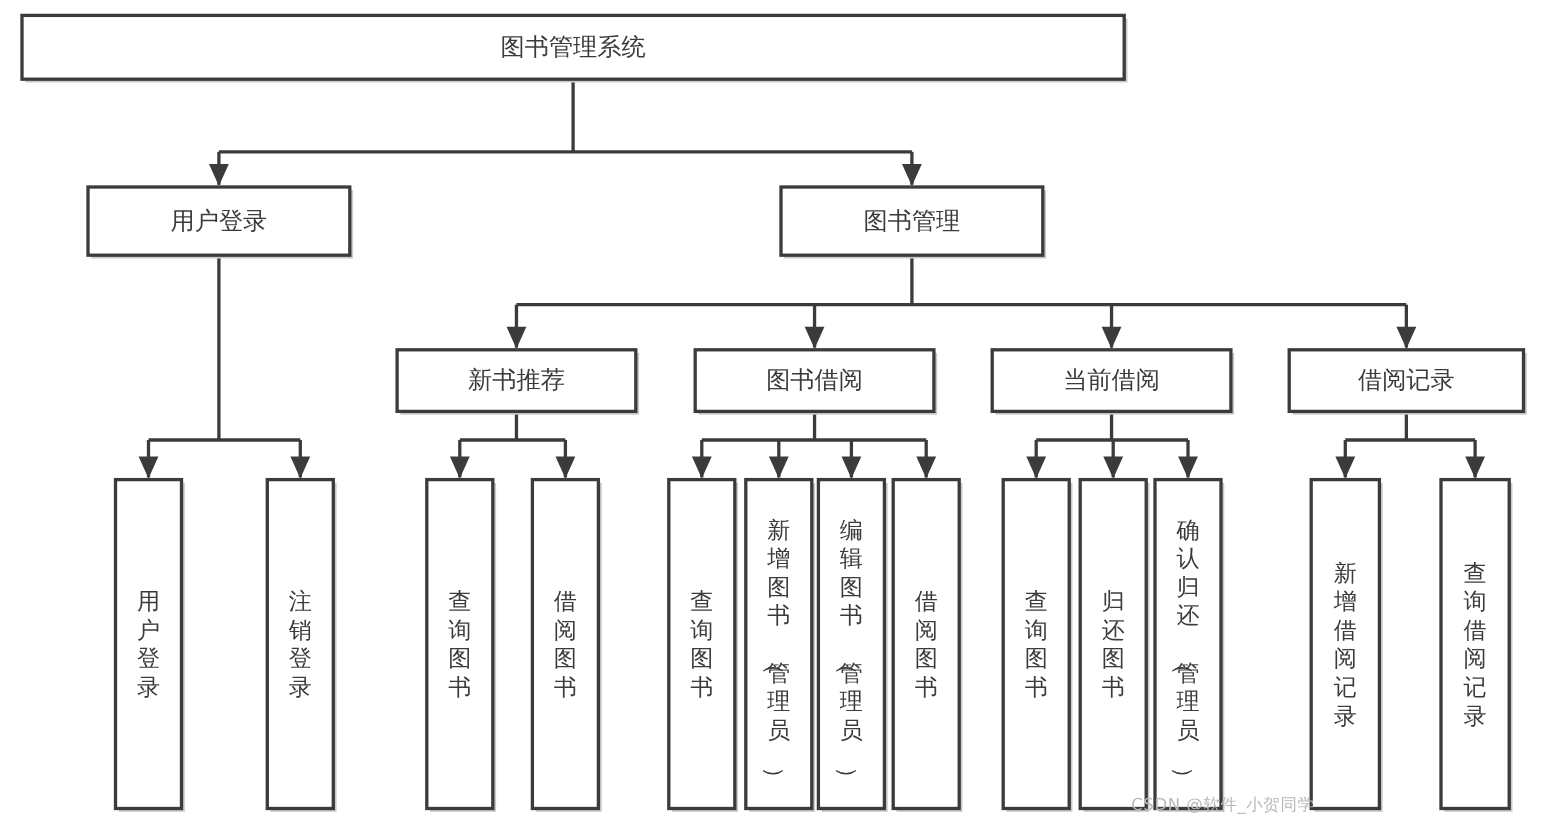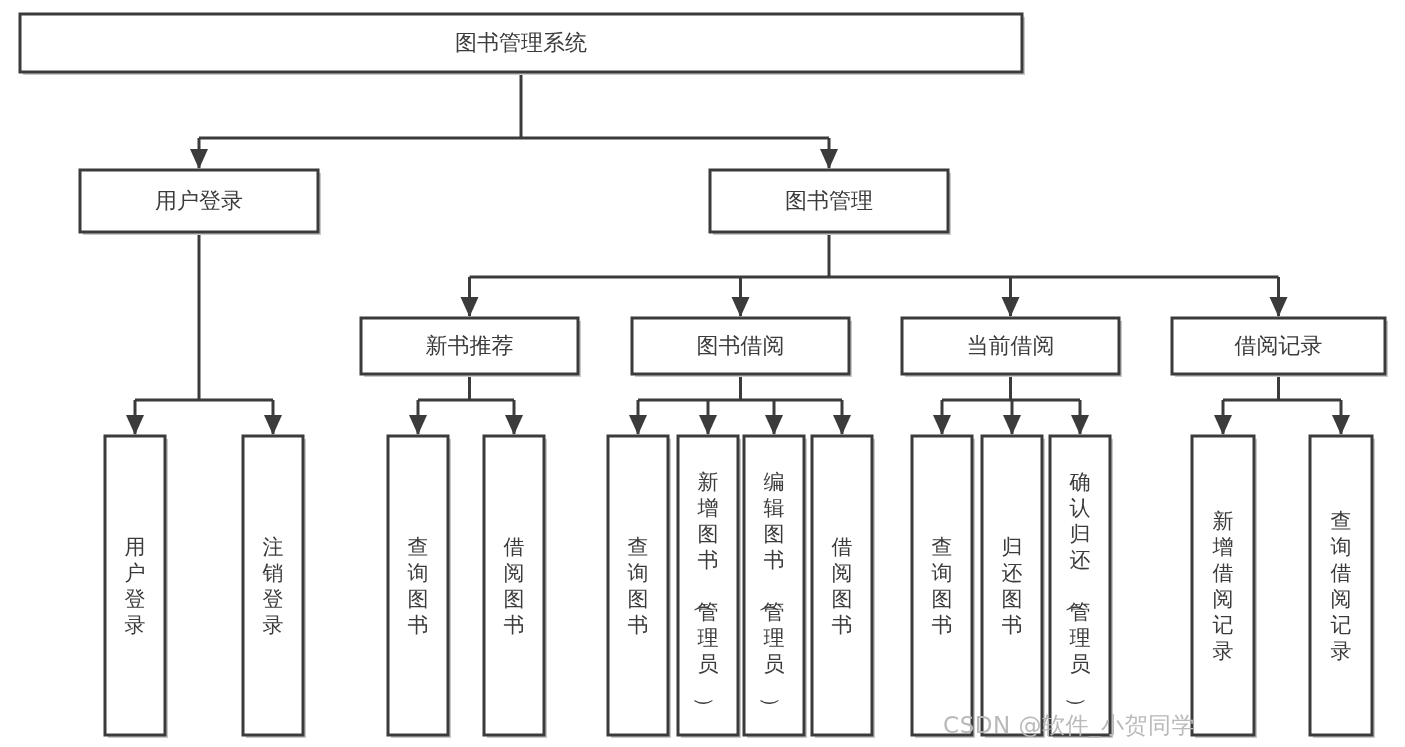--- a/index.html
+++ b/index.html
@@ -51,21 +51,21 @@
   }
   .arrow-head {
     fill: #3b3b3b;
   }
   .watermark-text {
     position: absolute;
     right: 12px;
     bottom: 6px;
     color: #b9b9b9;
     font-family: "DejaVu Sans", "Liberation Sans", sans-serif;
-    font-size: 23px;
+    font-size: 15px;
     letter-spacing: 0.5px;
     white-space: nowrap;
     user-select: none;
   }
 </style>
 </head>
 <body>
 
 <div id="diagram-root">
 

